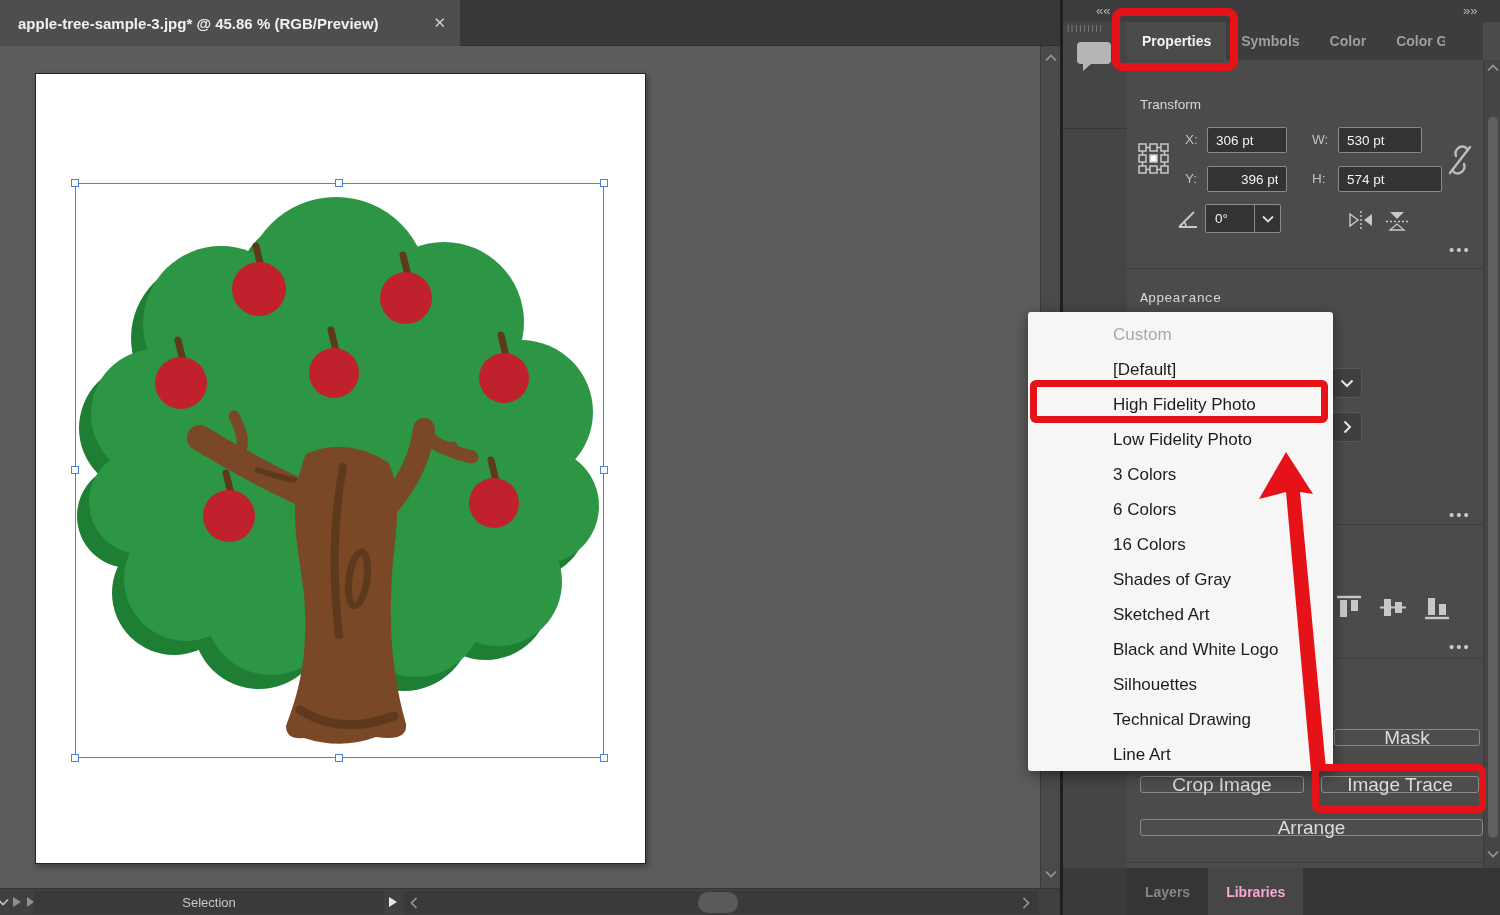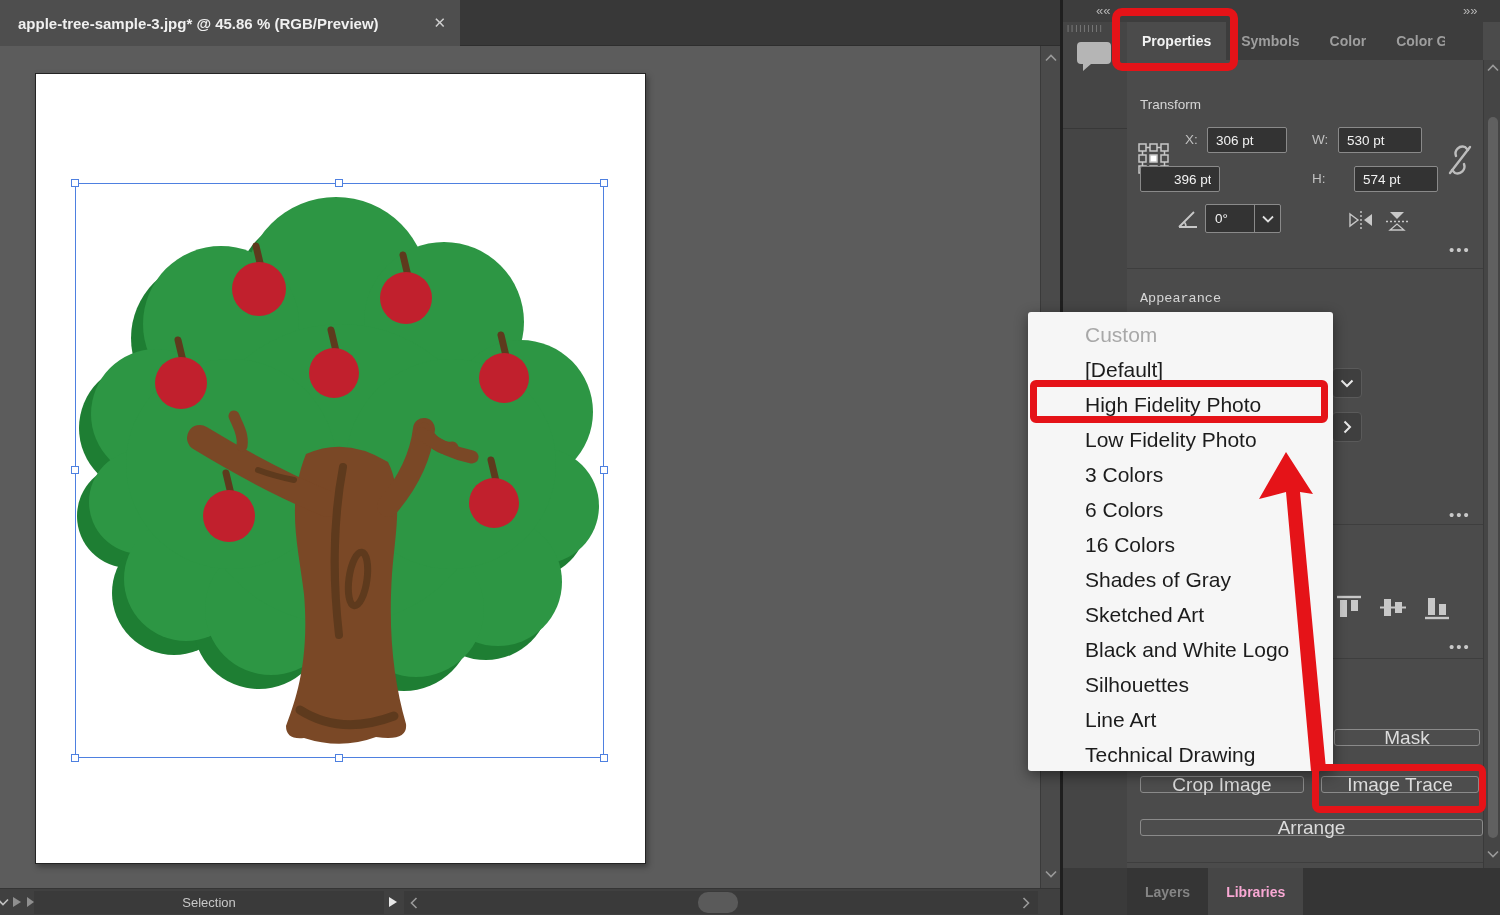--- a/index.html
+++ b/index.html
@@ -67,21 +67,21 @@
   .qa-btn{background:#4d4d4d;border:1px solid #8a8a8a;border-radius:3px;color:#dcdcdc;font-size:19px;display:flex;align-items:center;justify-content:center;height:17px;}
 
   
   #bottom-bar{left:1127px;top:868px;width:373px;height:47px;background:#353535;display:flex;align-items:stretch;}
   #bottom-strip{left:1063px;top:868px;width:64px;height:47px;background:#3a3a3a;}
   .btab{display:flex;align-items:center;padding:0 18px;font-size:14px;font-weight:bold;color:#858585;}
   .btab.active{background:#464646;color:#f9a8d4;}
 
   
   #trace-menu{left:1028px;top:312px;width:305px;height:459px;background:#f6f6f6;border-radius:3px;box-shadow:0 4px 14px rgba(0,0,0,.45);padding-top:5px;z-index:20;}
-  .dd-item{height:35px;line-height:35px;padding-left:57px;font-size:21px;color:#1c1c1c;white-space:nowrap;}
+  .dd-item{height:35px;line-height:35px;padding-left:85px;font-size:17px;color:#1c1c1c;white-space:nowrap;}
   .dd-item.muted{color:#a8a8a8;}
 
   
   .red-box{border:7px solid var(--red);border-radius:8px;z-index:30;pointer-events:none;}
   #anno-properties{left:1112px;top:8px;width:126px;height:63px;border-width:8px;border-radius:10px;}
   #anno-preset{left:1030px;top:380px;width:298px;height:43px;border-radius:6px;}
   #anno-trace{left:1312px;top:764px;width:174px;height:49px;}
   #anno-arrow{left:1240px;top:430px;z-index:25;}
 
   .icon{display:block;}
@@ -268,23 +268,23 @@
       <line x1="26.5" y1="8" x2="26.5" y2="12"></line>
         <line x1="26.5" y1="19" x2="26.5" y2="23"></line>
     </g>
     <rect x="12" y="12" width="7" height="7" fill="#ffffff" stroke="#c8c8c8" stroke-width="1.5"></rect>
   </svg>
   <span class="abs flabel" style="left:1185px;top:132px;">X:</span>
   <input class="abs field" style="left: 1207px; top: 127px;" value="306 pt">
   <span class="abs flabel" style="left:1312px;top:132px;">W:</span>
   <input class="abs field" style="left: 1338px; top: 127px; width: 84px;" value="530 pt">
   <span class="abs flabel" style="left:1185px;top:171px;">Y:</span>
-  <input class="abs field" style="left: 1140px; top: 166px; padding-left: 33px;" value="396 pt">
+  <input class="abs field" style="left: 1207px; top: 166px; padding-left: 33px;" value="396 pt">
   <span class="abs flabel" style="left:1312px;top:171px;">H:</span>
-  <input class="abs field" style="left: 1338px; top: 166px; width: 84px; margin-left: 16px;" value="574 pt">
+  <input class="abs field" style="left: 1338px; top: 166px; width: 104px;" value="574 pt">
 
   <svg class="abs icon" style="left:1176px;top:208px;" width="24" height="22">
     <path d="M3 19 L18 4 M3 19 L21 19" stroke="#c8c8c8" stroke-width="1.8" fill="none"></path>
     <path d="M10 19 A8 8 0 0 0 8 13.5" stroke="#c8c8c8" stroke-width="1.6" fill="none"></path>
   </svg>
   <div class="abs" id="angle-field">
     <span class="val">0°</span>
     <span class="dd">
       <svg class="icon" width="12" height="8">
           <polyline points="1,1.5 6,6.5 11,1.5" fill="none" stroke="#e0e0e0" stroke-width="1.8"></polyline>
@@ -358,22 +358,22 @@
     <div class="dd-item">[Default]</div>
     <div class="dd-item">High Fidelity Photo</div>
     <div class="dd-item">Low Fidelity Photo</div>
     <div class="dd-item">3 Colors</div>
     <div class="dd-item">6 Colors</div>
     <div class="dd-item">16 Colors</div>
     <div class="dd-item">Shades of Gray</div>
     <div class="dd-item">Sketched Art</div>
     <div class="dd-item">Black and White Logo</div>
     <div class="dd-item">Silhouettes</div>
+    <div class="dd-item">Technical Drawing</div>
     <div class="dd-item">Line Art</div>
-    <div class="dd-item">Technical Drawing</div>
   </div>
 
   <div class="abs red-box" id="anno-properties"></div>
   <div class="abs red-box" id="anno-preset"></div>
   <div class="abs red-box" id="anno-trace"></div>
   <svg class="abs" id="anno-arrow" width="110" height="345">
     <polygon fill="var(--red)" points="46,22 73,64 60,62 86,339 71,341 46,62 19,69"></polygon>
   </svg>
 
 </div>

